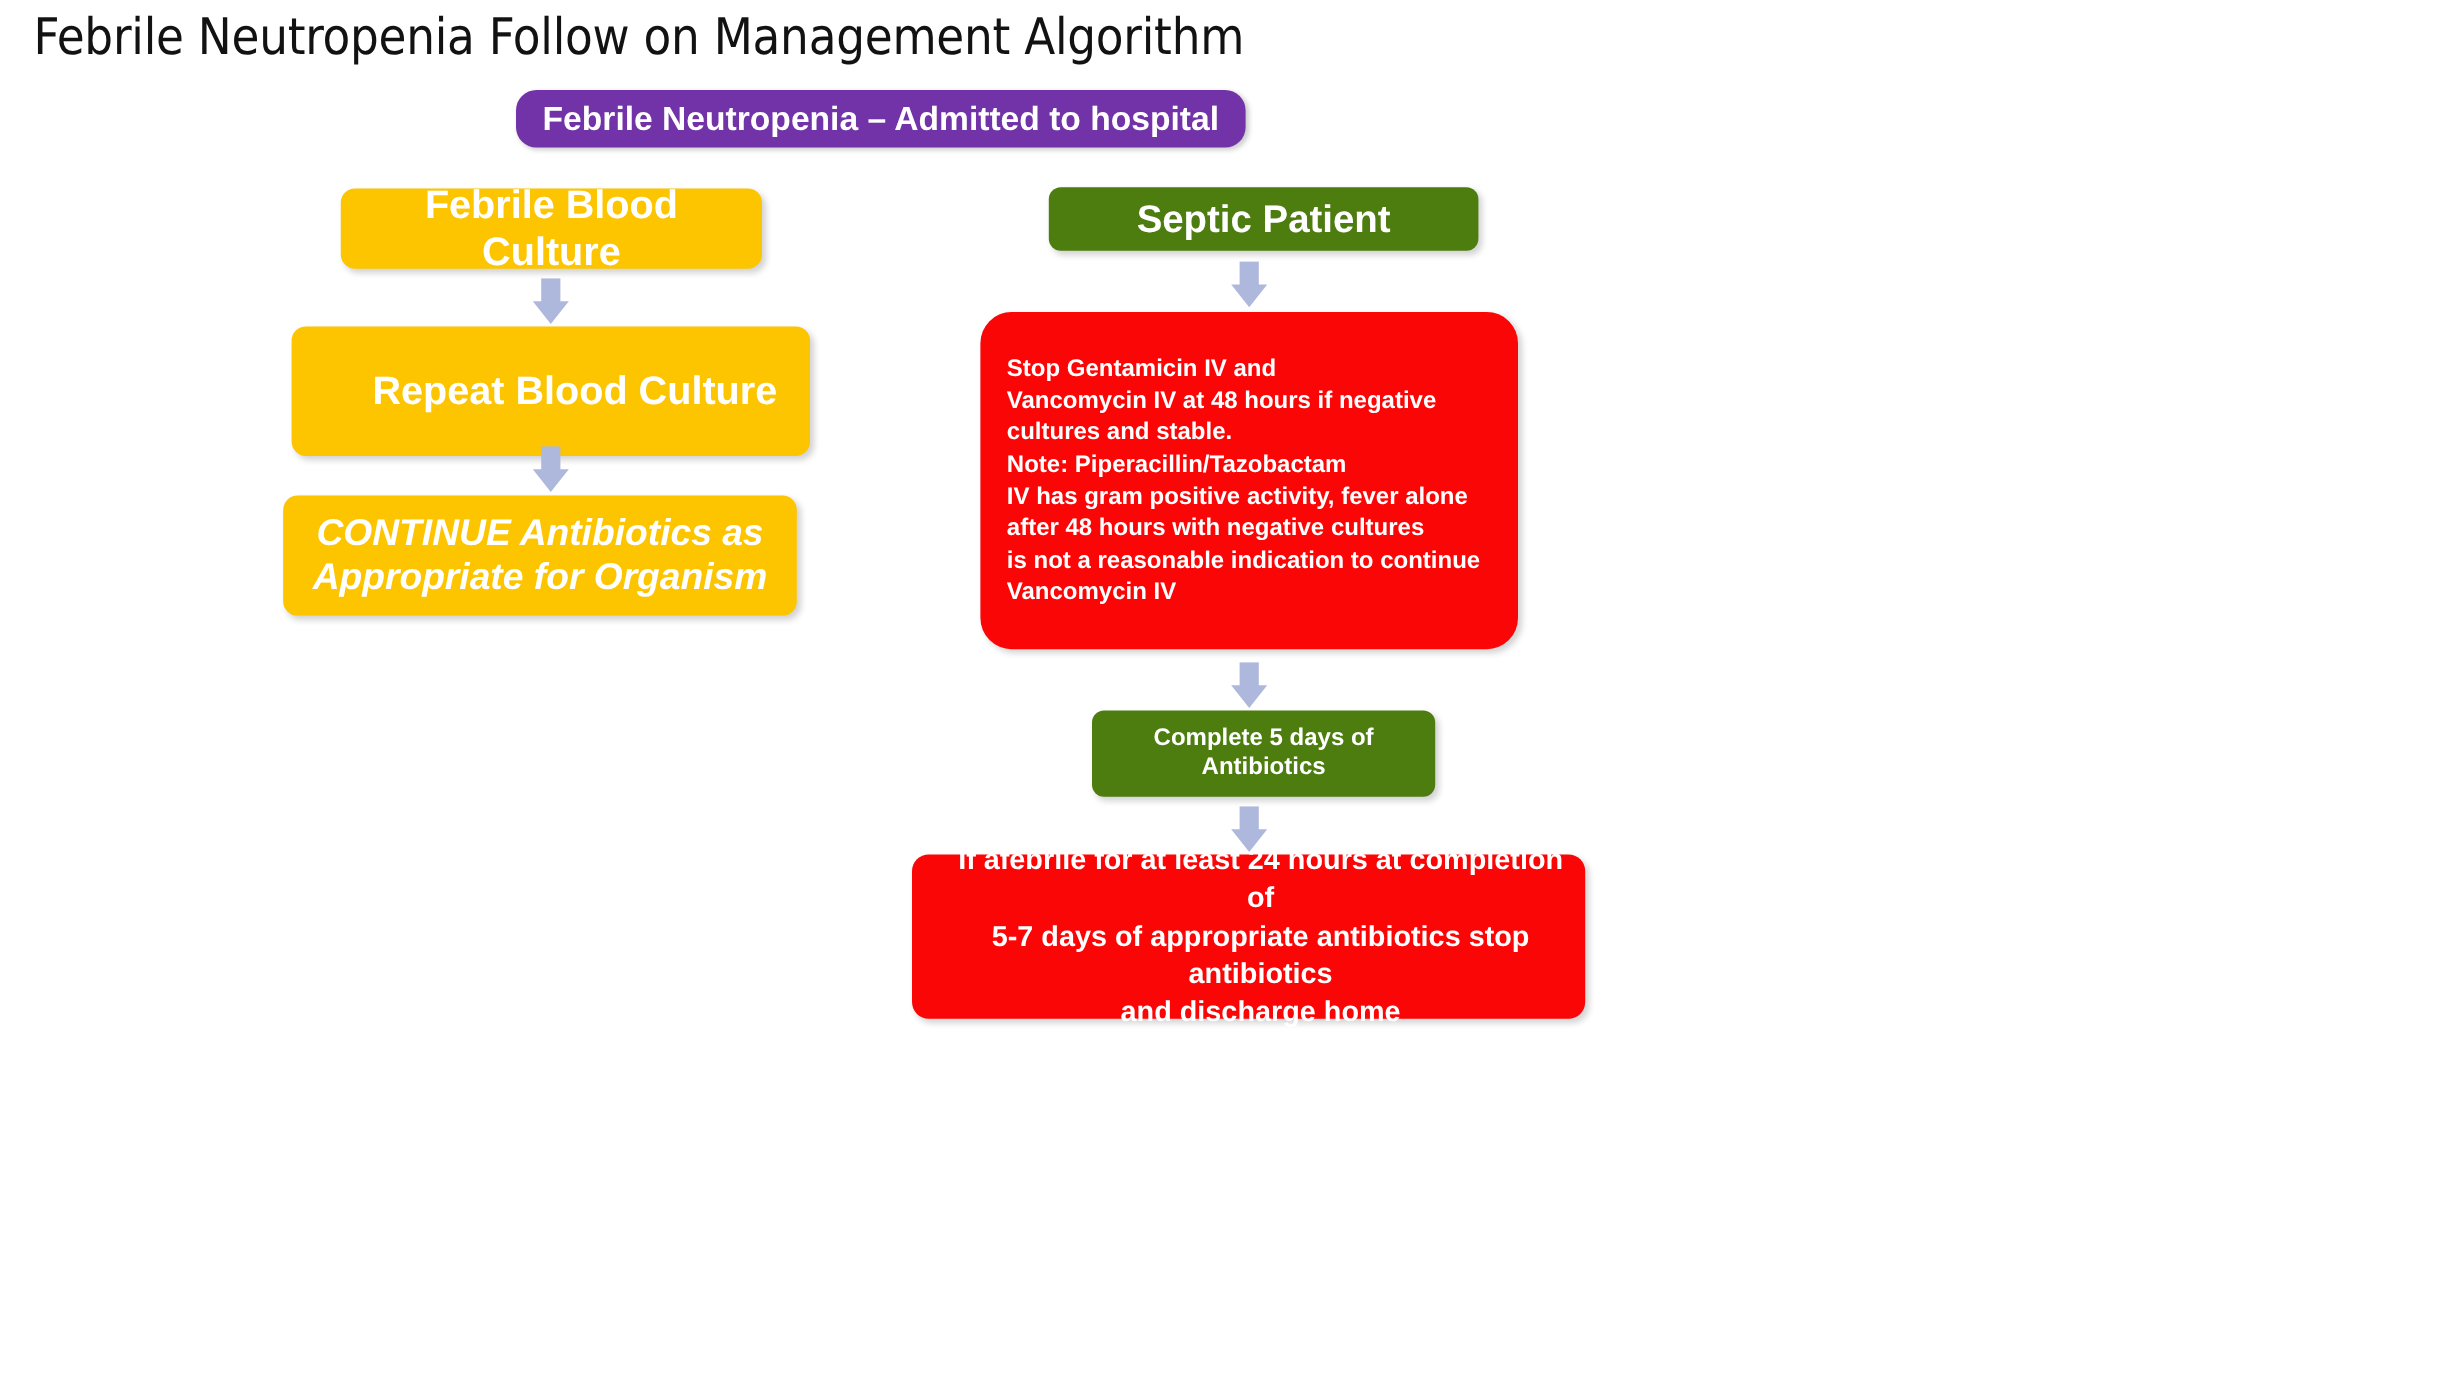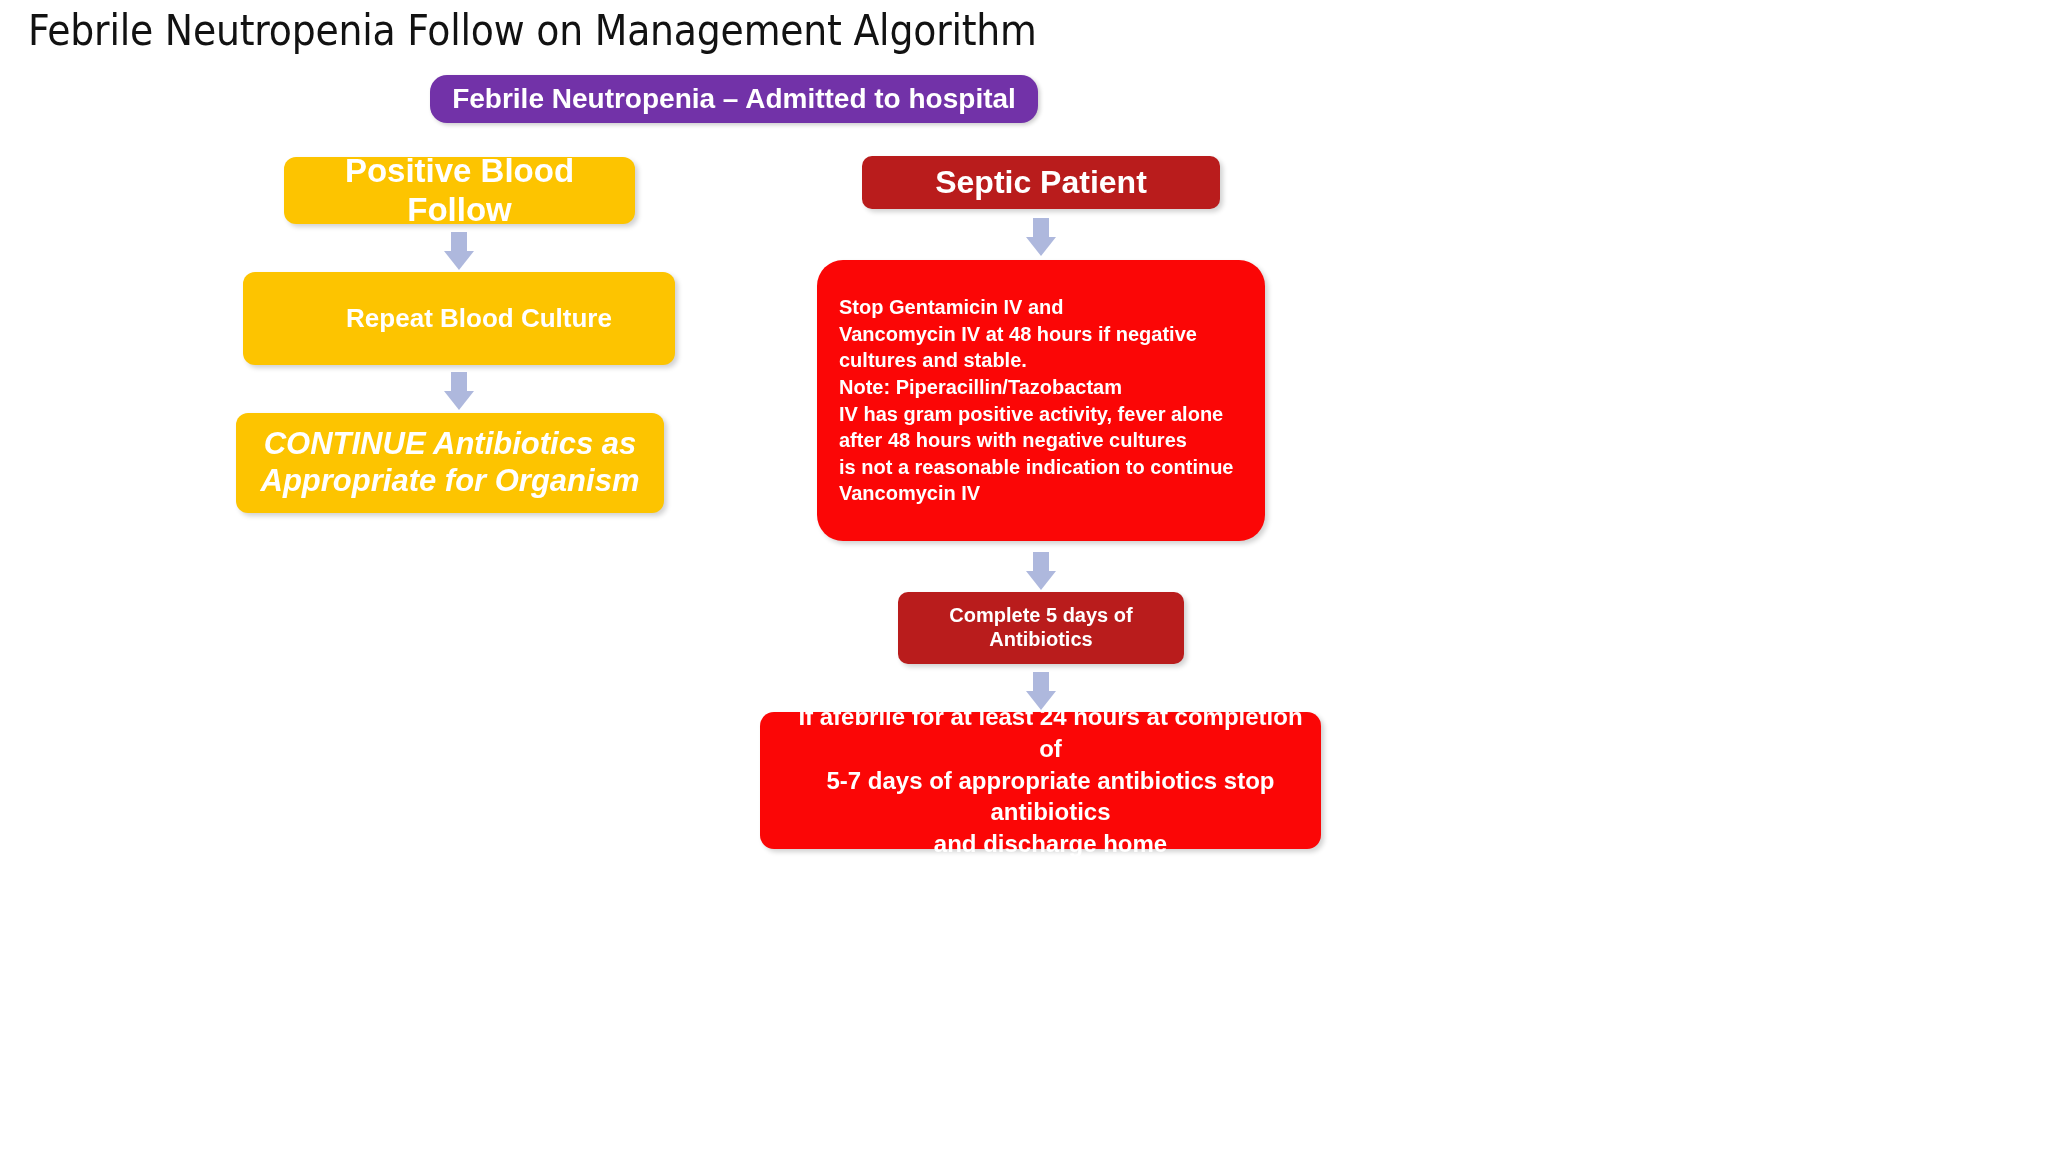--- a/index.html
+++ b/index.html
@@ -50,22 +50,23 @@
   .node-purple {
     background: #7232A8;
     border-radius: 0px;
     box-shadow: 2px 2px 4px rgba(0,0,0,0.20);
   }
   .node-yellow {
     background: #FDC400;
     border-radius: 12px;
   }
   .node-red {
-    background: #b91c1c;
+    background: #4d7c0f;
     border-radius: 10px;
+    margin-left: 12px;
   }
   .node-red-lg {
     background: #FB0606;
     border-radius: 26px;
   }
 
   .node .label {
     display: block;
     white-space: pre-line;
     padding: 0 8px;
@@ -109,29 +110,29 @@
 
 <div id="canvas">
 
   <div class="page-title">Febrile Neutropenia Follow on Management Algorithm</div>
 
   <div class="node node-purple" style="left:430px; top:75px; width:608px; height:48px; font-size:28px;border-radius:17px;">
     <span class="label">Febrile Neutropenia – Admitted to hospital</span>
   </div>
 
   <div class="node node-yellow" style="left:284px; top:157px; width:351px; height:67px; font-size:33px;">
-    <span class="label">Positive Blood Follow</span>
+    <span class="label">Febrile Blood Culture</span>
   </div>
 
   <div class="arrow" style="left:444px; top:232px;">
     <div class="shaft"></div>
     <div class="head"></div>
   </div>
 
-  <div class="node node-yellow" style="left:243px; top:272px; width:432px; height:93px; font-size:26px;padding-left:40px;">
+  <div class="node node-yellow" style="left:243px; top:272px; width:432px; height:108px; font-size:33px;padding-left:40px;">
     <span class="label">Repeat Blood Culture</span>
   </div>
 
   <div class="arrow" style="left:444px; top:372px;">
     <div class="shaft"></div>
     <div class="head"></div>
   </div>
 
   <div class="node node-yellow" style="left:236px; top:413px; width:428px; height:100px; font-size:31px;font-style:italic;">
     <span class="label">CONTINUE Antibiotics as

